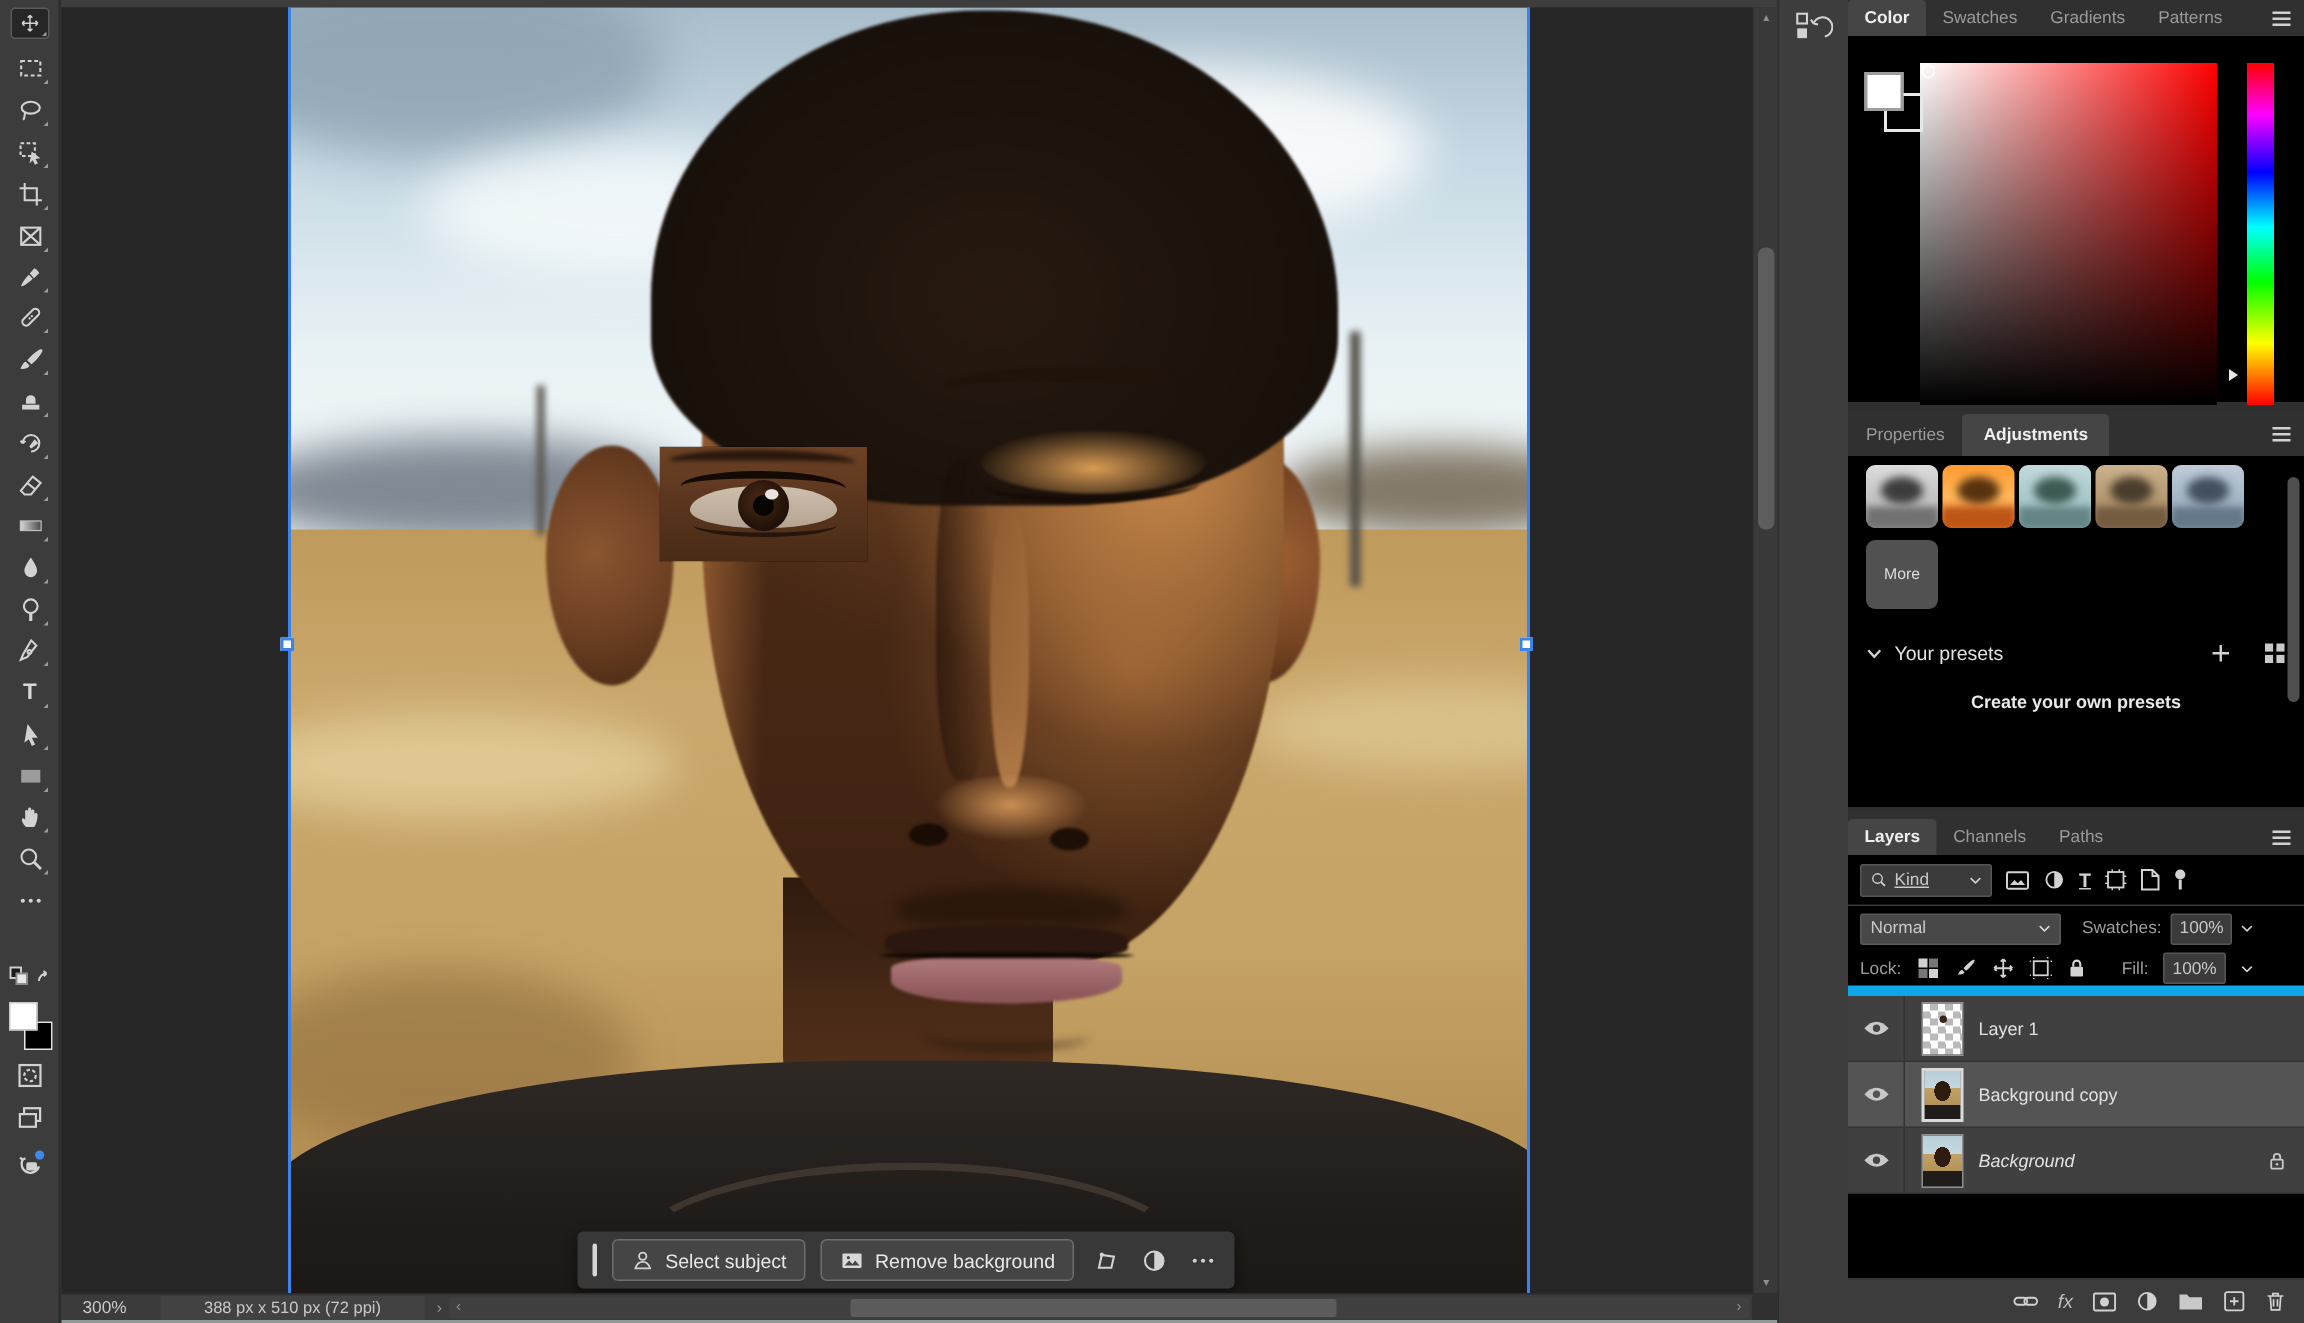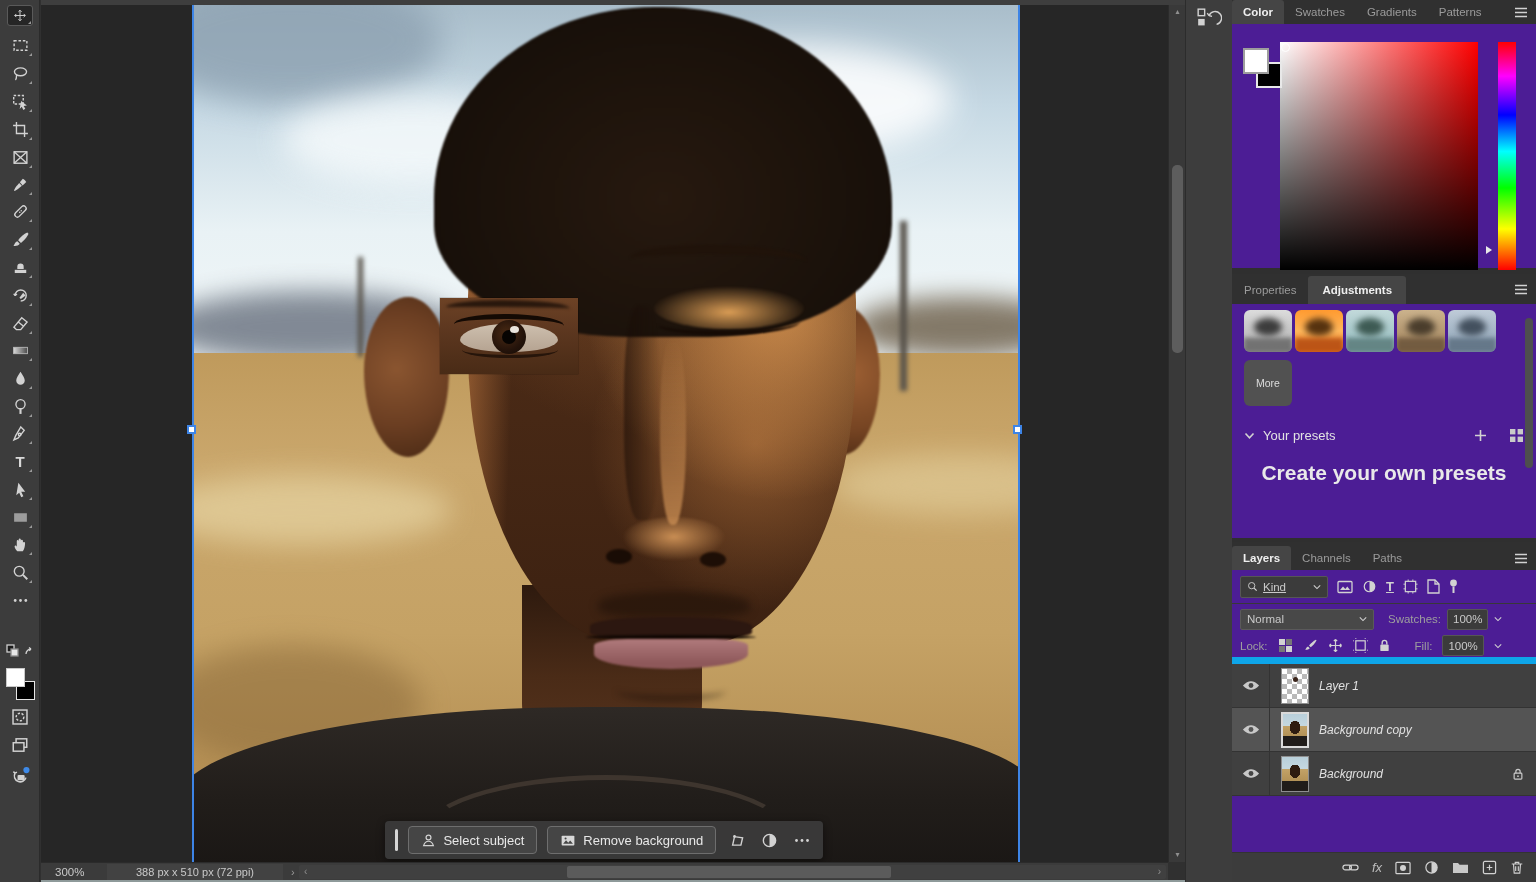--- a/index.html
+++ b/index.html
@@ -108,21 +108,21 @@
   .hthumb { position:absolute; left:268px; top:1px; width:324px; height:12px; background:#5b5b5b; border-radius:2px; }
   .harr { position:absolute; top:0; color:#8f8f8f; font-size:10px; line-height:14px; }
   .bottom-line { position:absolute; left:41px; top:880px; width:1144px; height:2px; background:#aebdbd; opacity:.75; z-index:22; }
 
   
   .dock { position:absolute; left:1185px; top:0; width:47px; height:882px; background:#3d3d3d; border-left:1px solid #2c2c2c; z-index:25; }
   .dockico { position:absolute; left:10px; top:7px; cursor:pointer; }
 
   
   .right { position:absolute; left:1232px; top:0; width:304px; height:882px; background:#2f2f2f; z-index:30; }
-  .panel { position:absolute; left:0; width:304px; background:#4c1d95; }
+  .panel { position:absolute; left:0; width:304px; background:#000000; }
   .tabrow { display:flex; align-items:flex-end; background:#303030; position:relative; }
   .tab { padding:6px 11px 6px; font-size:11.5px; color:#9b9b9b; cursor:pointer; white-space:nowrap; }
   .tab.on { background:#454545; color:#efefef; font-weight:bold; border-radius:3px 3px 0 0; }
   .burger { position:absolute; right:8px; bottom:6px; cursor:pointer; }
 
   
   .colorbody { position:relative; height:242px; }
   .fg2 { position:absolute; left:11px; top:24px; width:26px; height:26px; background:#fff; border:2px solid #9d9d9d; z-index:2; }
   .bg2 { position:absolute; left:24px; top:38px; width:26px; height:26px; background:#000; border:2px solid #e8e8e8; z-index:1; }
   .sat { position:absolute; left:48px; top:18px; width:198px; height:228px;
@@ -139,21 +139,21 @@
   .thumbs { display:flex; gap:3px; padding:6px 12px 0; }
   .pth { width:48px; height:42px; border-radius:6px; position:relative; overflow:hidden; cursor:pointer; }
   .pth::before { content:""; position:absolute; left:10px; top:8px; width:28px; height:18px; border-radius:50%; filter:blur(3px); }
   .pth::after { content:""; position:absolute; left:0; bottom:0; width:100%; height:14px; filter:blur(2px); opacity:.85; }
   .pt1 { background:linear-gradient(180deg,#dcdcdc 0%,#c2c2c2 55%,#8f8f8f 100%); } .pt1::before{background:#3c3c3c;} .pt1::after{background:#6a6a6a;}
   .pt2 { background:linear-gradient(180deg,#ff9a30 0%,#ffb75a 50%,#e06a1e 100%); } .pt2::before{background:#56320f;} .pt2::after{background:#b44d12;}
   .pt3 { background:linear-gradient(180deg,#c2d9da 0%,#a7c8ca 55%,#7fa3a6 100%); } .pt3::before{background:#3d5a53;} .pt3::after{background:#5d7e7d;}
   .pt4 { background:linear-gradient(180deg,#cbb28c 0%,#b39770 55%,#8a7050 100%); } .pt4::before{background:#4a3d2c;} .pt4::after{background:#6d563c;}
   .pt5 { background:linear-gradient(180deg,#bfcbd8 0%,#a2b4c4 55%,#7e93a6 100%); } .pt5::before{background:#43505e;} .pt5::after{background:#5f7183;}
   .morebtn { margin:8px 0 0 12px; width:48px; height:46px; background:#515151; border-radius:6px; color:#dcdcdc; font-size:10.5px; display:flex; align-items:center; justify-content:center; cursor:pointer; }
-  .create { text-align:center; font-size:21px; font-weight:bold; color:#e9e9e9; padding-top:10px; }
+  .create { text-align:center; font-size:12px; font-weight:bold; color:#e9e9e9; padding-top:10px; }
   .minisb { position:absolute; right:3px; top:14px; width:8px; height:150px; background:#4e4e4e; border-radius:4px; }
 
   
   .lrow { display:flex; align-items:center; padding:0 8px; color:#c9c9c9; font-size:11.5px; }
   .filterrow { height:34px; gap:9px; border-bottom:1px solid #383838;text-decoration:underline; }
   .kindbox { display:flex; align-items:center; gap:5px; background:#3b3b3b; border:1px solid #565656; border-radius:2px; height:22px; padding:0 6px; width:88px; cursor:pointer; }
   .blendrow { height:30px; gap:6px; }
   .sel { display:flex; align-items:center; justify-content:space-between; background:#484848; border:1px solid #5a5a5a; border-radius:2px; height:21px; padding:0 6px; cursor:pointer; }
   .blendsel { width:134px; }
   .valbox { display:flex; align-items:center; gap:4px; background:#3b3b3b; border:1px solid #565656; border-radius:2px; height:21px; padding:0 5px; cursor:pointer; }
@@ -163,21 +163,21 @@
   .layer { display:flex; align-items:center; height:44px; border-bottom:1px solid #333; cursor:pointer; }
   .layer.on { background:#545454; }
   .eyecell { width:38px; height:100%; display:flex; align-items:center; justify-content:center; border-right:1px solid #333; cursor:pointer; }
   .lthumb { width:28px; height:36px; margin-left:11px; border:1px solid #8e8e8e; }
   .layer.on .lthumb { border:2px solid #dadada; }
   .checker { background:repeating-conic-gradient(#b9b9b9 0% 25%, #ffffff 0% 50%) 0 0/10px 10px; position:relative; }
   .checker::after { content:""; position:absolute; left:11px; top:8px; width:5px; height:5px; background:#3a241a; border-radius:50%; }
   .portraitT { background:
       radial-gradient(ellipse 9px 11px at 50% 42%, #2e1c10 60%, rgba(46,28,16,0) 61%),
       linear-gradient(180deg,#b8cfda 0%,#c5d8e0 36%,#c2a267 36%,#b39257 70%,#201c19 70%,#201c19 100%); }
-  .lname { margin-left:10px; font-size:12px; color:#e0e0e0; flex:1;font-style:italic; }
+  .lname { margin-left:10px; font-size:12px; color:#e0e0e0; flex:1; }
   .lname.it { font-style:italic; }
   .locksp { margin-right:12px; }
   .lfooter { position:absolute; left:0; bottom:0; width:100%; height:30px; border-top:1px solid #333; display:flex; align-items:center; justify-content:flex-end; gap:13px; padding-right:12px; background:#3c3c3c; }
   .fxlbl { font-size:13px; font-style:italic; color:#bdbdbd; cursor:pointer; }
   .fbtn { cursor:pointer; display:flex; align-items:center; }
 </style>
 </head>
 <body>
 
 <div id="app">

